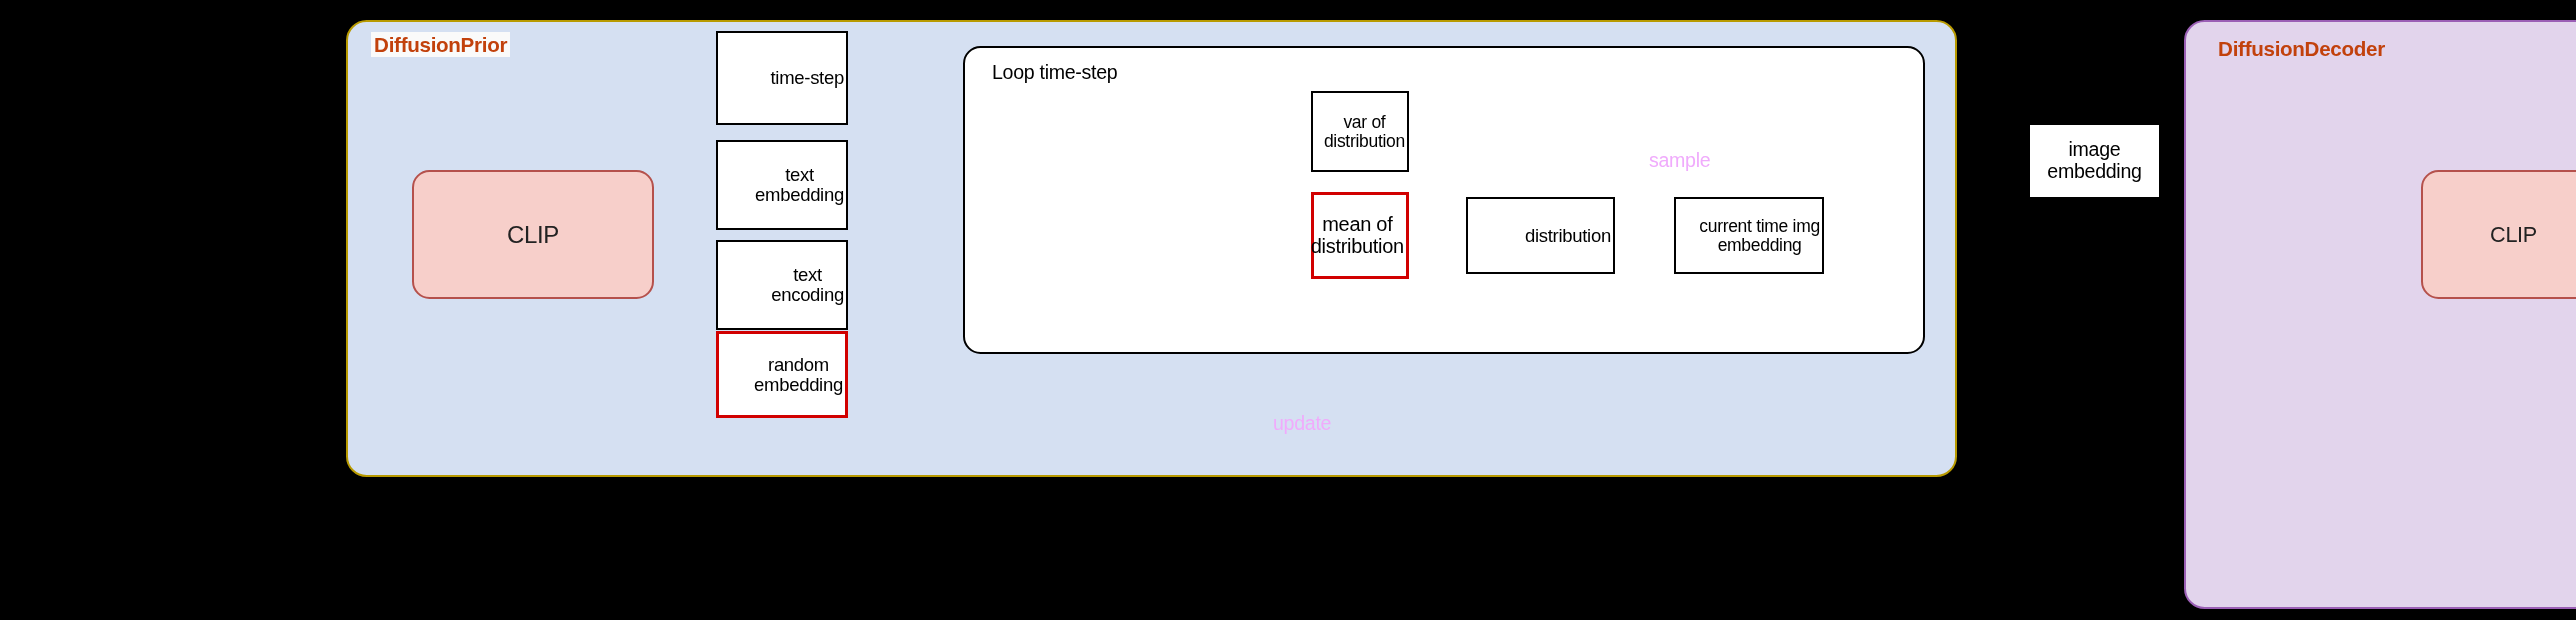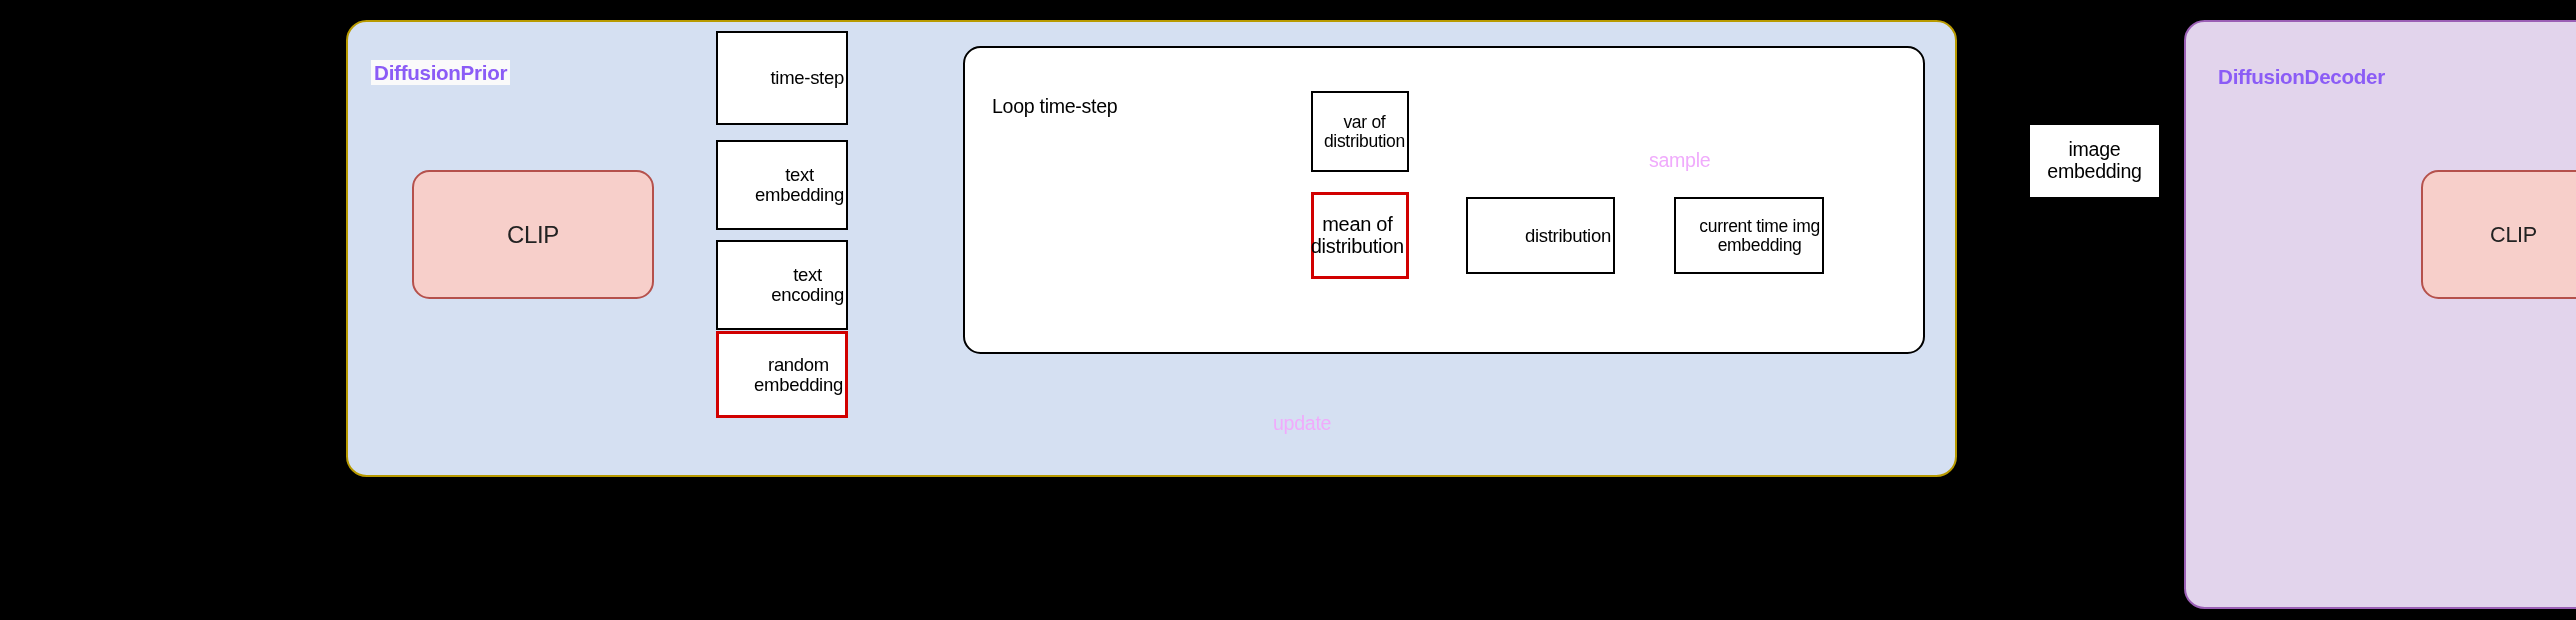--- a/index.html
+++ b/index.html
@@ -7,22 +7,22 @@
     position:relative;width:4082px;height:620px;background:#000;overflow:hidden;
     font-family:"Liberation Sans","DejaVu Sans",sans-serif;
   }
   svg.layer{position:absolute;left:0;top:0;width:4082px;height:620px;}
   
   .group{position:absolute;border-radius:20.6px;}
   .grp-prior{background:#d5e0f2;border:2.6px solid #b89a00;}
   .grp-decoder{background:#e2d4ec;border:2.6px solid #9b5fb5;}
   .loop{position:absolute;background:#ffffff;border:2.1px solid #000;border-radius:17.5px;}
   .grp-title{
-    position:absolute;font-weight:bold;color:#8b5cf6;white-space:nowrap;
-    background:#fafafa;padding:0.5px 3.1px;letter-spacing:-0.3px;margin-top:28px;
+    position:absolute;font-weight:bold;color:#c2410c;white-space:nowrap;
+    background:#fafafa;padding:0.5px 3.1px;letter-spacing:-0.3px;
   }
   .loop-title{position:absolute;color:#000;white-space:nowrap;letter-spacing:-0.3px;}
   
   .box{
     position:absolute;background:#fff;border:2.1px solid #000;
     display:flex;align-items:center;justify-content:flex-end;text-align:center;
     color:#000;line-height:1.06;letter-spacing:-0.3px;box-sizing:border-box;
     padding:1px 2.1px;
   }
   .box.red{border-color:#d10000;border-width:3.6px;}
@@ -117,21 +117,21 @@
 
     <g stroke="#4a0f9e" stroke-width="9" fill="none">
       <path d="M6855,520 L6855,1080 L5220,1080 L5220,925" marker-end="url(#ahp)"></path>
     </g>
   </svg>
 
   <div class="group grp-prior" style="left:346px;top:19.6px;width:1607px;height:453px;"></div>
   <div class="grp-title" style="left:371px;top:32px;font-size:20.6px;">DiffusionPrior</div>
 
   <div class="loop" style="left:963px;top:46px;width:958px;height:304px;"></div>
-  <div class="loop-title" style="left:992px;top:61px;font-size:19.6px;margin-top:34px;">Loop time-step</div>
+  <div class="loop-title" style="left:992px;top:61px;font-size:19.6px;">Loop time-step</div>
 
 
   <div class="mod mod-clip" style="left:412px;top:170px;width:242px;height:129px;font-size:24px;">
     <span>CLIP</span>
   </div>
 
   <div class="box" style="left:716px;top:31px;width:132px;height:94px;font-size:18.5px;white-space:pre-line;">
     <span>time-step</span>
   </div>
   <div class="box" style="left:716px;top:140px;width:132px;height:90px;font-size:18.5px;white-space:pre-line;">

